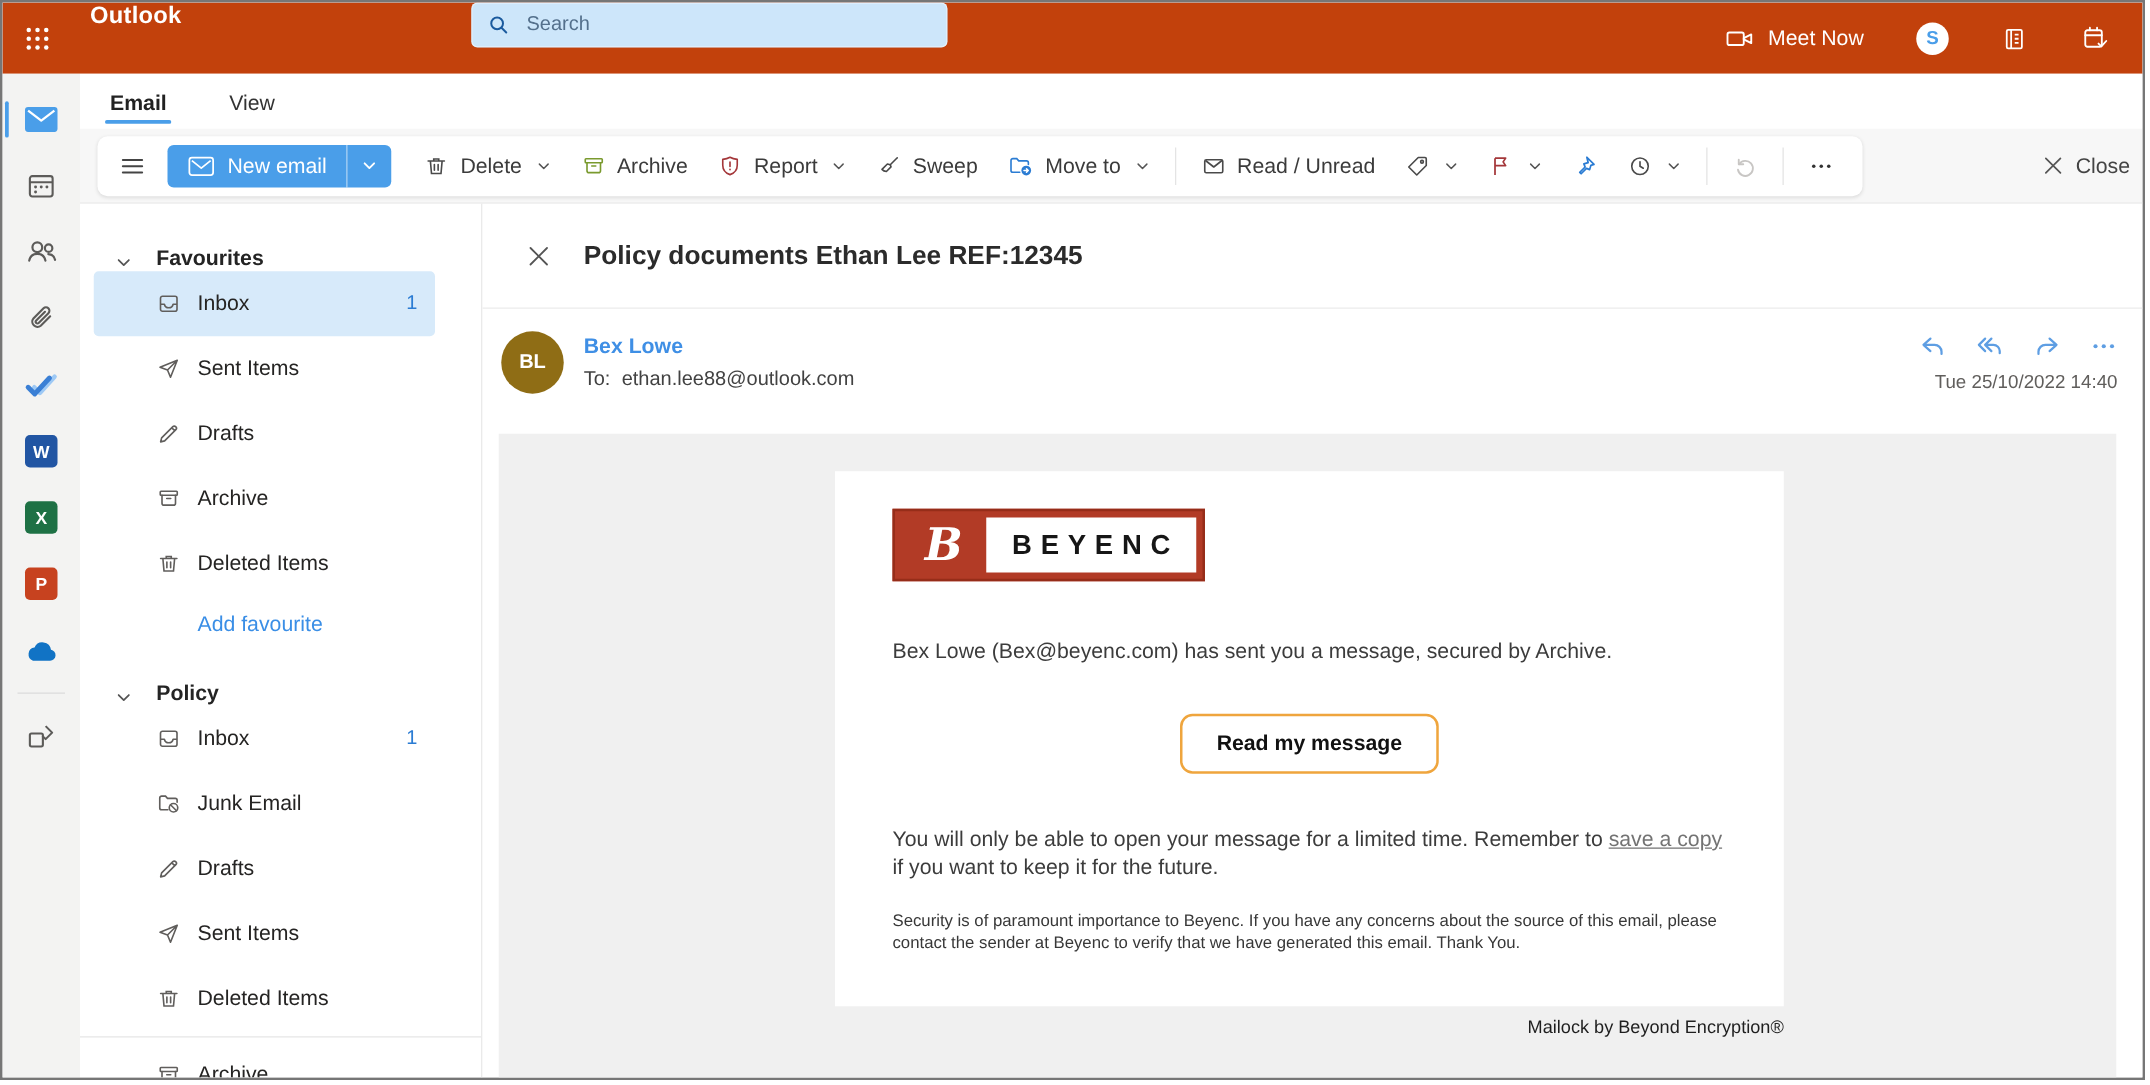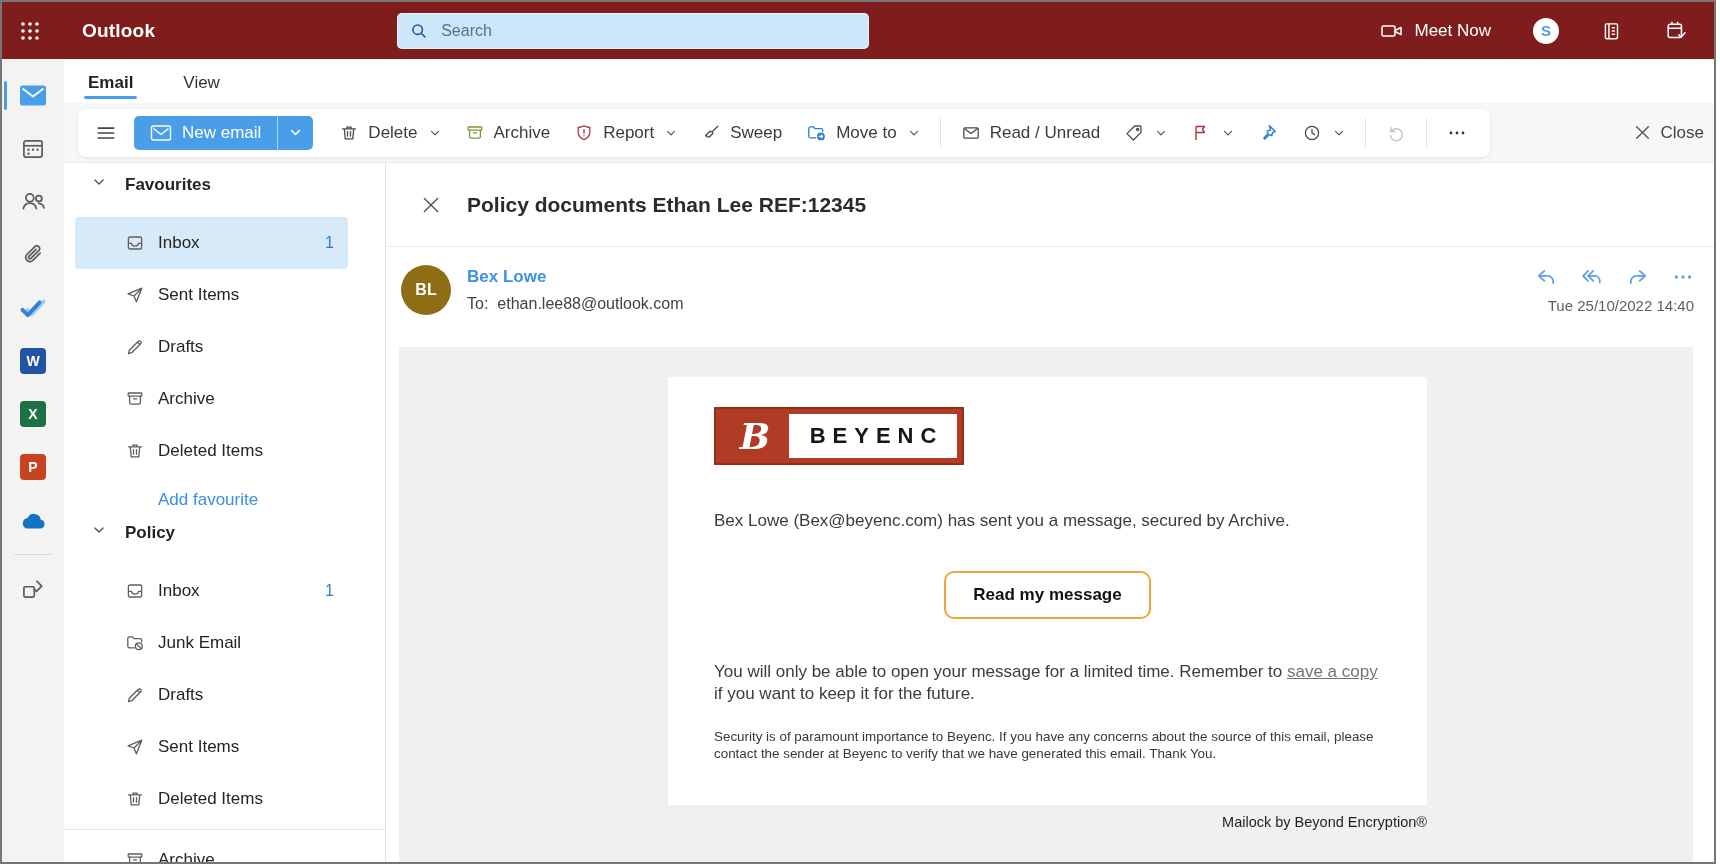--- a/index.html
+++ b/index.html
@@ -2,24 +2,24 @@
 <html><head>
 <meta charset="utf-8">
 <style>
   html,body{margin:0;padding:0;background:#fff;font-family:"Liberation Sans","DejaVu Sans",sans-serif;}
   *{box-sizing:border-box;}
   .window{width:1716px;height:864px;border:2px solid #767676;overflow:hidden;display:flex;flex-direction:column;background:#fff;}
   svg{display:block;}
   .nowrap{white-space:nowrap;}
 
   
-  .topbar{height:57px;flex:0 0 57px;background:#7f1d1d;display:flex;align-items:center;color:#fff;gap:10px;}
+  .topbar{height:57px;flex:0 0 57px;background:#c2410c;display:flex;color:#fff;}
   .waffle{width:56px;height:57px;display:flex;align-items:center;justify-content:center;cursor:pointer;}
   .brand{font-size:19px;font-weight:700;margin-left:14px;letter-spacing:.2px;}
-  .searchbox{margin-left:232px;width:472px;height:36px;background:#CDE6FA;border-radius:5px;display:flex;align-items:center;padding:0 12px;gap:12px;box-shadow:inset 0 0 0 1px rgba(255,255,255,.45);}
+  .searchbox{margin-left:232px;width:381px;height:36px;background:#CDE6FA;border-radius:5px;display:flex;align-items:center;padding:0 12px;gap:12px;box-shadow:inset 0 0 0 1px rgba(255,255,255,.45);}
   .searchbox span{color:#54708C;font-size:16px;}
   .topbar-right{margin-left:auto;display:flex;align-items:center;gap:42px;padding-right:26px;}
   .meetnow{display:flex;align-items:center;gap:10px;font-size:17px;cursor:pointer;}
   .skype-badge{width:26px;height:26px;border-radius:50%;background:#fff;color:#4A9EE9;font-weight:700;font-size:15px;display:flex;align-items:center;justify-content:center;}
 
   
   .body-row{flex:1;display:flex;min-height:0;}
   .rail{width:62px;flex:0 0 62px;background:#F3F3F2;display:flex;flex-direction:column;align-items:center;padding-top:10px;}
   .rail-item{position:relative;width:62px;height:53px;display:flex;align-items:center;justify-content:center;cursor:pointer;}
   .rail-item.selected::before{content:"";position:absolute;left:2px;top:12px;width:3px;height:29px;background:#4A9EE9;border-radius:2px;}
@@ -49,21 +49,21 @@
   .new-email-main{display:flex;align-items:center;gap:10px;padding:0 16px;font-size:17px;font-weight:400;}
   .new-email-split{width:1px;background:rgba(255,255,255,.55);}
   .new-email-chev{display:flex;align-items:center;padding:0 11px;}
   .close-btn{margin-left:auto;display:flex;align-items:center;gap:10px;font-size:17px;color:#444;cursor:pointer;padding-right:2px;white-space:nowrap;}
 
   
   .main-row{flex:1;display:flex;min-height:0;}
 
   
   .pane{width:322px;flex:0 0 322px;background:#fff;border-right:1px solid #E3E3E3;padding-top:12px;overflow:hidden;}
-  .section-hdr{height:42px;display:flex;align-items:flex-start;gap:19px;padding-left:28px;font-size:17px;font-weight:700;color:#242424;cursor:pointer;}
+  .section-hdr{height:42px;display:flex;align-items:flex-end;gap:19px;padding-left:28px;font-size:17px;font-weight:700;color:#242424;cursor:pointer;}
   .srow{height:52px;margin:0 37px 0 11px;border-radius:4px;display:flex;align-items:center;gap:13px;padding:0 14px 0 50px;font-size:17px;color:#252423;cursor:pointer;}
   .srow.selected{background:#D7EAFA;}
   .srow .cnt{margin-left:auto;color:#2B7CD3;font-size:16px;}
   .add-fav{height:46px;display:flex;align-items:center;padding-left:94px;color:#3A8EE6;font-size:17px;cursor:pointer;}
   .pane-div{height:1px;background:#E6E6E6;margin:4px 0;}
 
   
   .mail-view{flex:1;display:flex;flex-direction:column;background:#fff;min-width:0;}
   .subject-row{height:84px;flex:0 0 84px;display:flex;align-items:center;padding-left:34px;gap:25px;border-bottom:1px solid #ECECEC;}
   .subject-title{font-size:21px;font-weight:700;color:#2B2B2B;}

